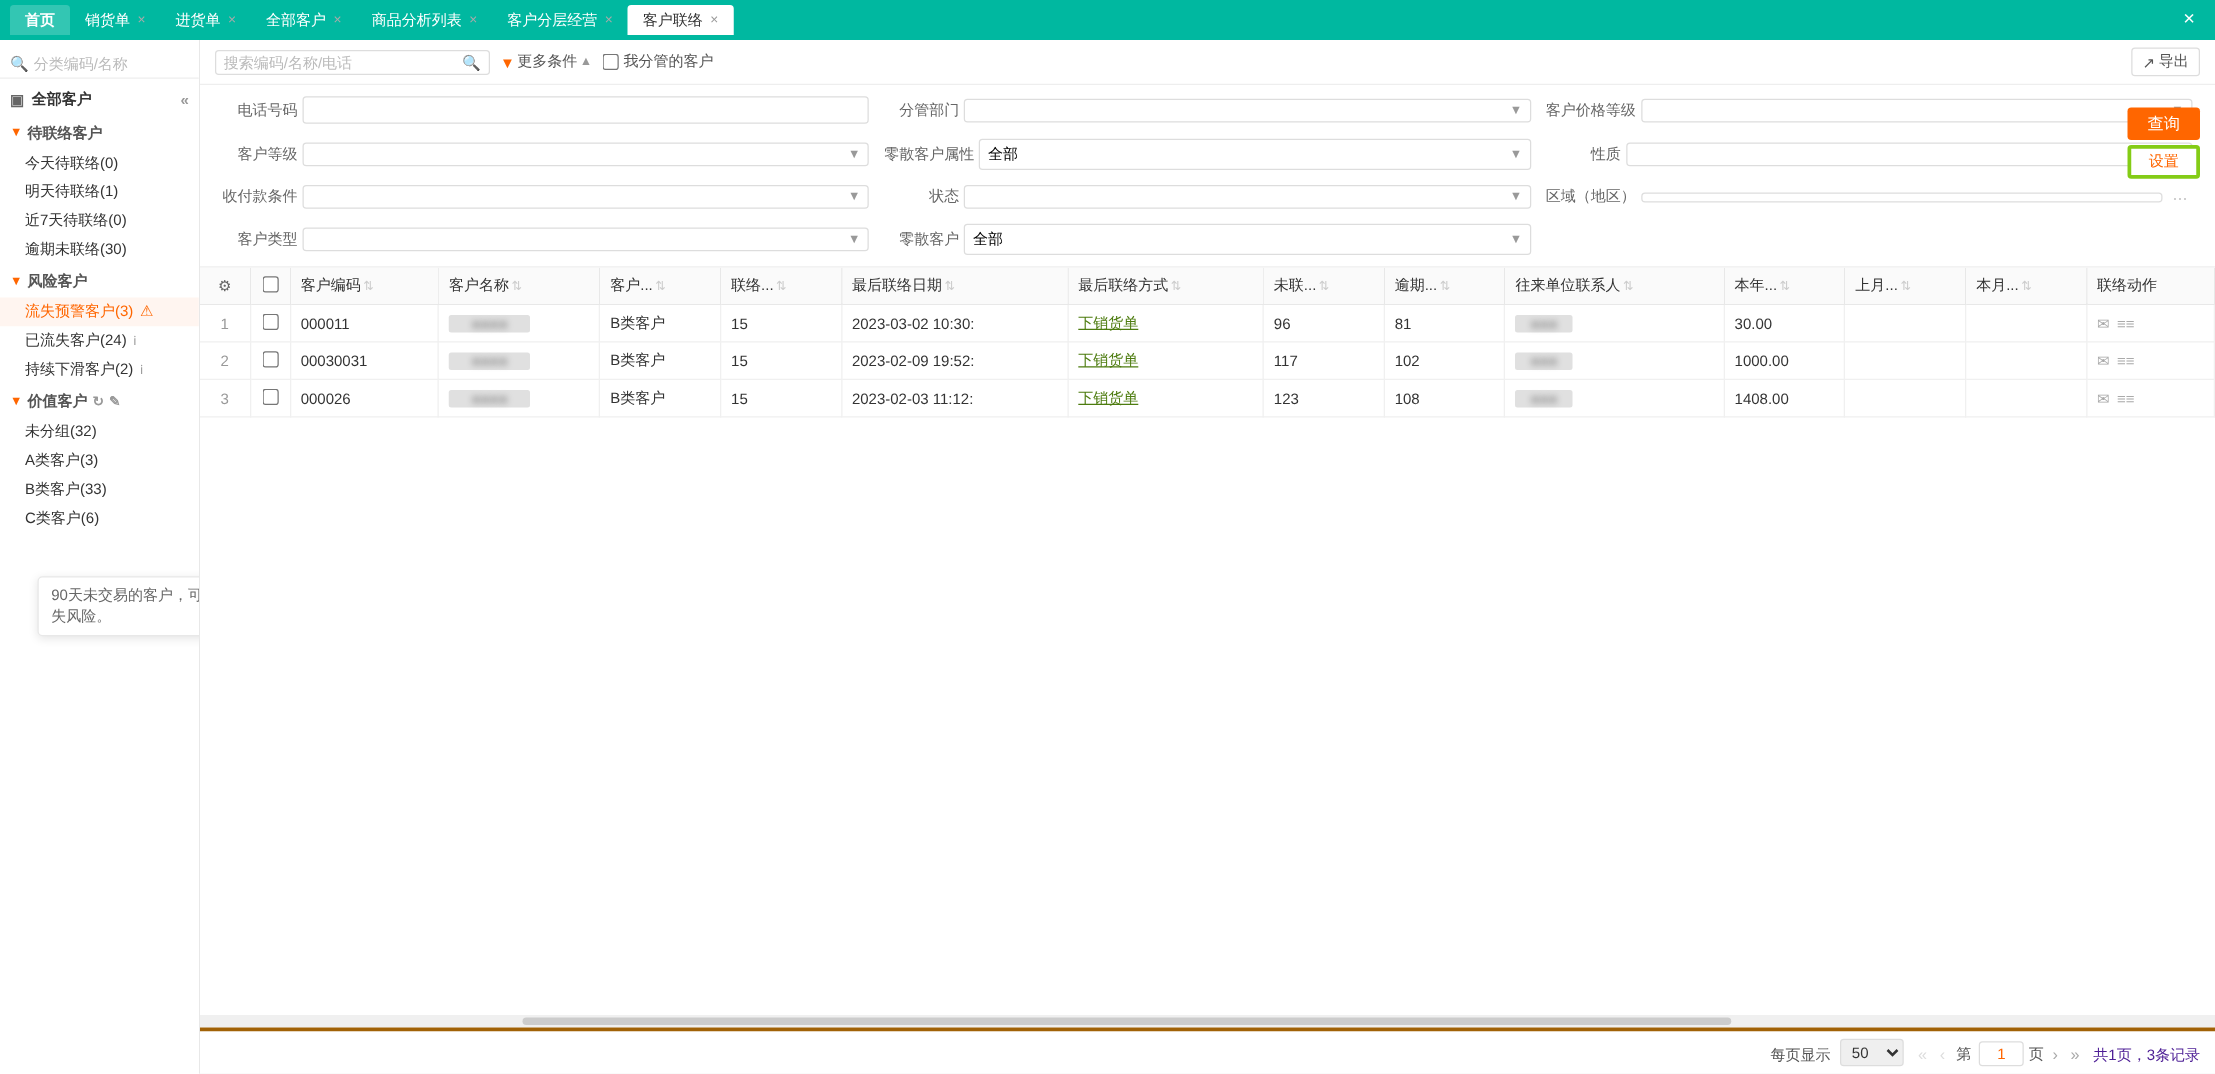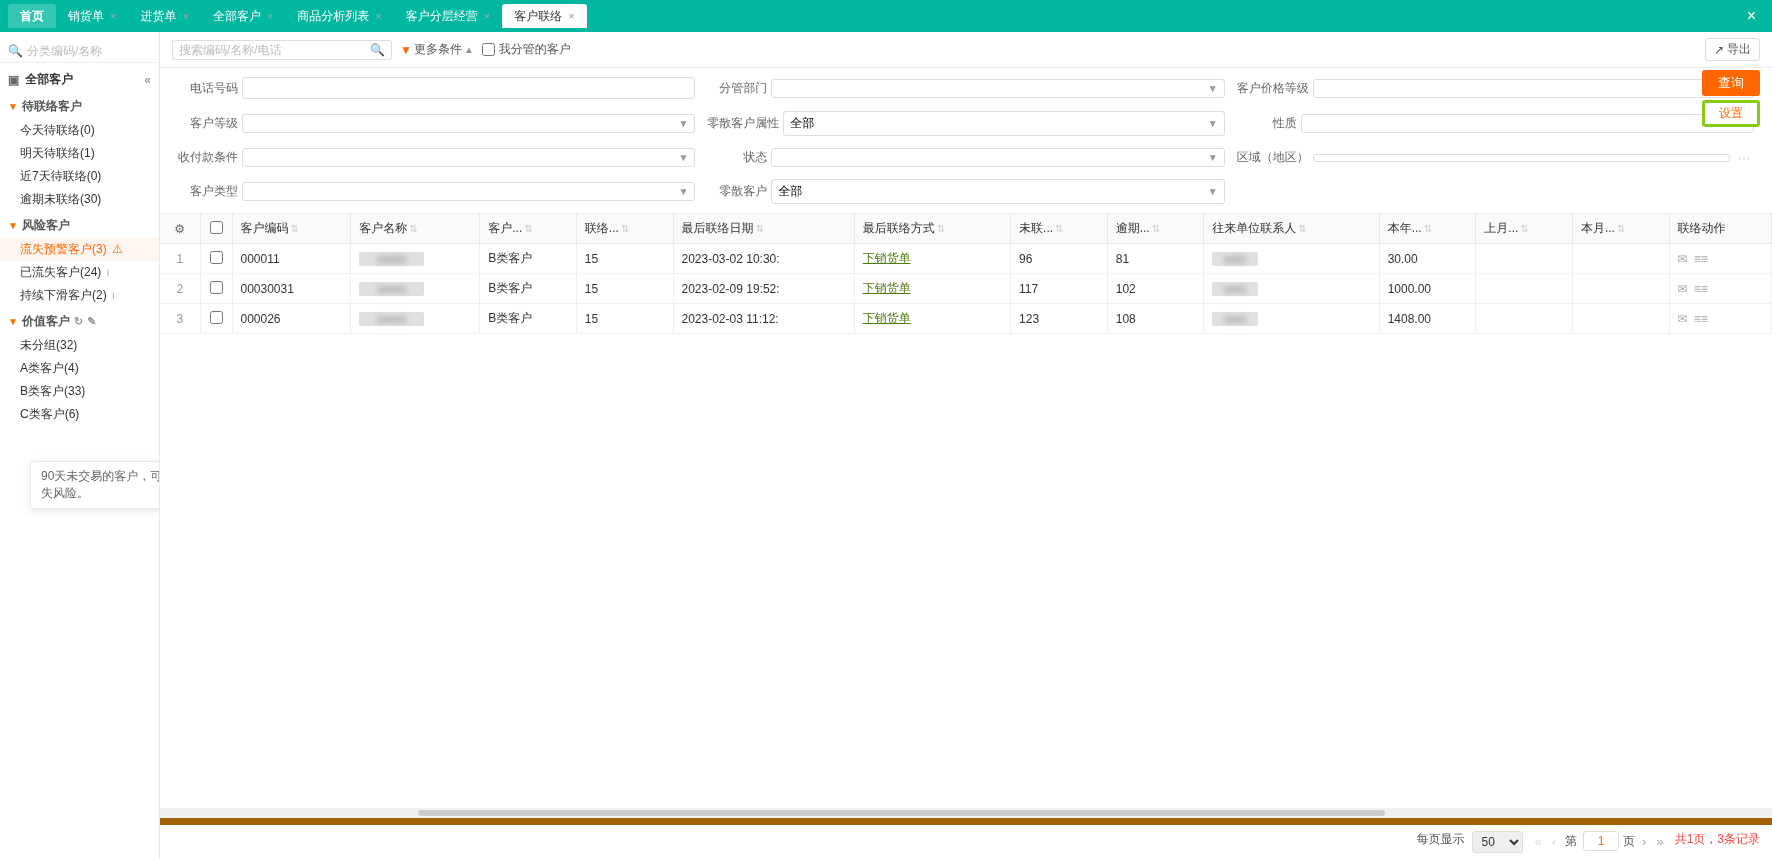--- a/index.html
+++ b/index.html
@@ -50,47 +50,47 @@
     .more-conditions .arrow-down { font-size: 10px; color: #999; }
     .my-customers { display: flex; align-items: center; gap: 4px; color: #555; cursor: pointer; }
     .search-bar-spacer { flex: 1; }
     .export-btn { display: flex; align-items: center; color: #555; cursor: pointer; gap: 3px; border: 1px solid #ddd; border-radius: 3px; padding: 2px 8px; }
     .filter-label { color: #666; white-space: nowrap; min-width: 60px; text-align: right; }
     .filter-input { flex: 1; border: 1px solid #ddd; border-radius: 3px; padding: 3px 6px; font-size: 12px; color: #333; outline: none; }
     .filter-select { flex: 1; display: flex; align-items: center; border: 1px solid #ddd; border-radius: 3px; padding: 3px 6px; cursor: pointer; justify-content: space-between; }
     .filter-select .arrow { color: #999; font-size: 10px; }
     .filter-dots { color: #aaa; cursor: pointer; padding: 0 4px; }
 
-    .action-buttons { position: absolute; right: 12px; top: 2px; display: flex; flex-direction: column; gap: 4px; padding-left: 44px; }
+    .action-buttons { position: absolute; right: 12px; top: 18px; display: flex; flex-direction: column; gap: 4px; padding-left: 44px; }
     .query-btn { background: #f60; color: #fff; border: none; border-radius: 3px; padding: 4px 16px; cursor: pointer; font-size: 13px; }
     .settings-btn { background: #fff; color: #f60; border: 3px solid #84cc16; border-radius: 3px; padding: 2px 14px; cursor: pointer; font-size: 12px; text-align: center; }
 
     
     .table-area { flex: 1; overflow: auto; background: #fff; margin: 0; }
     .data-table { width: 100%; border-collapse: collapse; }
     .data-table th { background: #fafafa; border-bottom: 1px solid #e8e8e8; border-right: 1px solid #e8e8e8; padding: 6px 8px; text-align: left; color: #333; font-weight: normal; white-space: nowrap; position: sticky; top: 0; z-index: 10; }
     .data-table td { border-bottom: 1px solid #f0f0f0; border-right: 1px solid #f0f0f0; padding: 6px 8px; color: #333; white-space: nowrap; }
     .data-table th:first-child, .data-table td:first-child { text-align: center; color: #999; width: 40px; }
     .data-table th:nth-child(2), .data-table td:nth-child(2) { width: 32px; text-align: center; }
     .th-sort { cursor: pointer; display: flex; align-items: center; gap: 2px; }
     .th-sort .sort-icon { color: #ccc; font-size: 10px; }
     .settings-th { cursor: pointer; color: #666; }
     .link-text { color: #4d7c0f; text-decoration: underline; cursor: pointer; }
     .action-icons { display: flex; gap: 6px; color: #aaa; cursor: pointer; }
 
     
-    .pagination { display: flex; align-items: flex-start; justify-content: flex-end; padding: 6px 12px; background: #fff; border-top: 7px solid #a16207; gap: 8px; }
+    .pagination { display: flex; align-items: flex-end; justify-content: flex-end; padding: 6px 12px; background: #fff; border-top: 3px solid #a16207; gap: 8px; }
     .page-size-label { color: #555; }
     .page-size-select { border: 1px solid #ddd; border-radius: 3px; padding: 2px 4px; color: #333; }
     .page-nav { display: flex; align-items: center; gap: 4px; }
     .page-nav-btn { color: #aaa; cursor: pointer; padding: 0 3px; font-size: 13px; }
     .page-nav-btn.disabled { color: #ddd; }
     .page-input { border: 1px solid #ddd; border-radius: 3px; padding: 2px 4px; width: 36px; text-align: center; color: #f60; }
     .page-info { color: #555; }
-    .page-total { color: #ef4444; }
+    .page-total { color: #4c1d95; }
 
     
     .table-area::-webkit-scrollbar { height: 8px; width: 8px; }
     .table-area::-webkit-scrollbar-track { background: #f0f0f0; }
     .table-area::-webkit-scrollbar-thumb { background: #ccc; border-radius: 4px; }
 
     .horizontal-scroll { height: 10px; background: #f0f0f0; display: flex; align-items: center; padding: 0; overflow: hidden; }
     .h-scroll-inner { width: 60%; height: 6px; background: #ccc; border-radius: 3px; margin-left: 16%; }
 
     
@@ -192,21 +192,21 @@
       <div class="sidebar-group-header">
         <span class="arrow">▼</span>
         <span>价值客户</span>
         <span style="color:#999;margin-left:4px;font-size:11px;">↻</span>
         <span style="color:#999;margin-left:4px;font-size:11px;">✎</span>
       </div>
       <div class="sidebar-item">
         <span>未分组(32)</span>
       </div>
       <div class="sidebar-item">
-        <span>A类客户(4)</span>
+        <span>A类客户(3)</span>
       </div>
       <div class="sidebar-item">
         <span>B类客户(33)</span>
       </div>
       <div class="sidebar-item">
         <span>C类客户(6)</span>
       </div>
     </div>
   </div>
 

